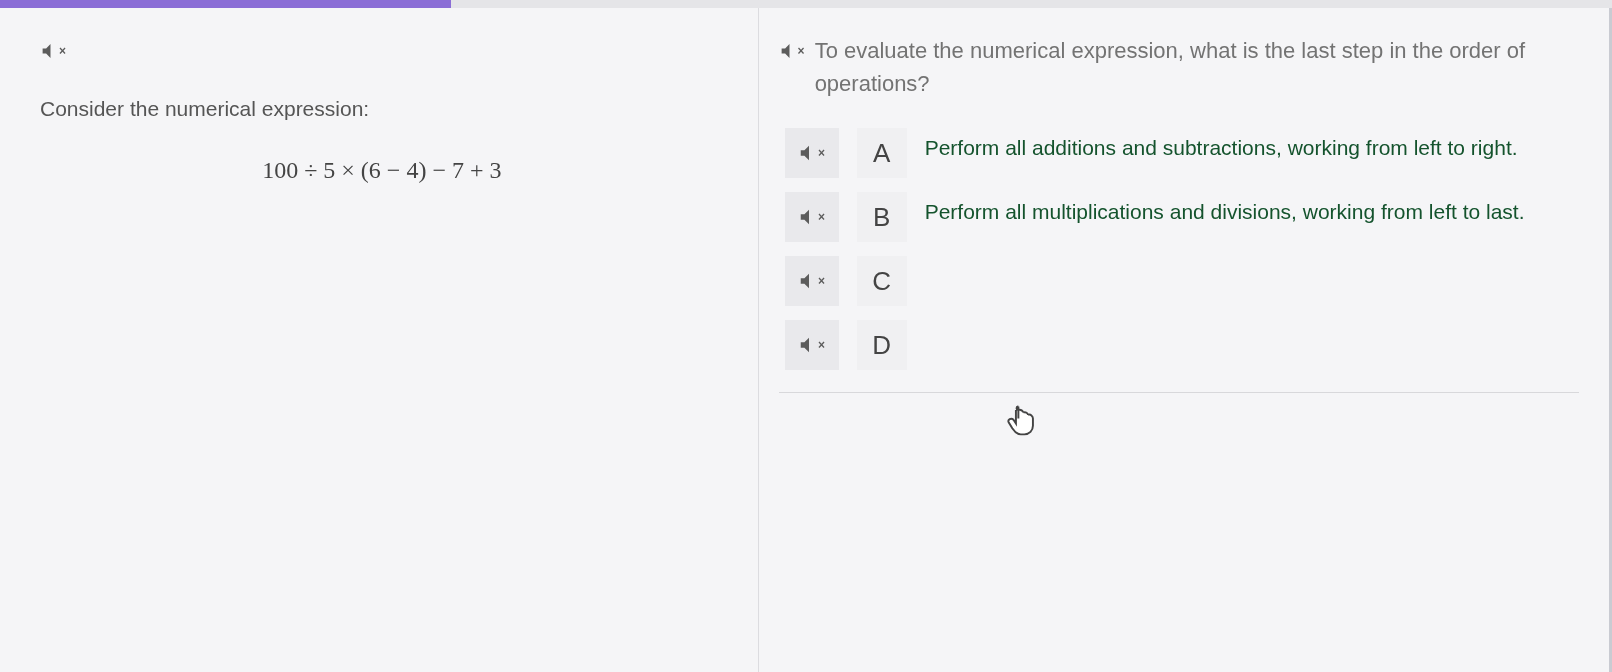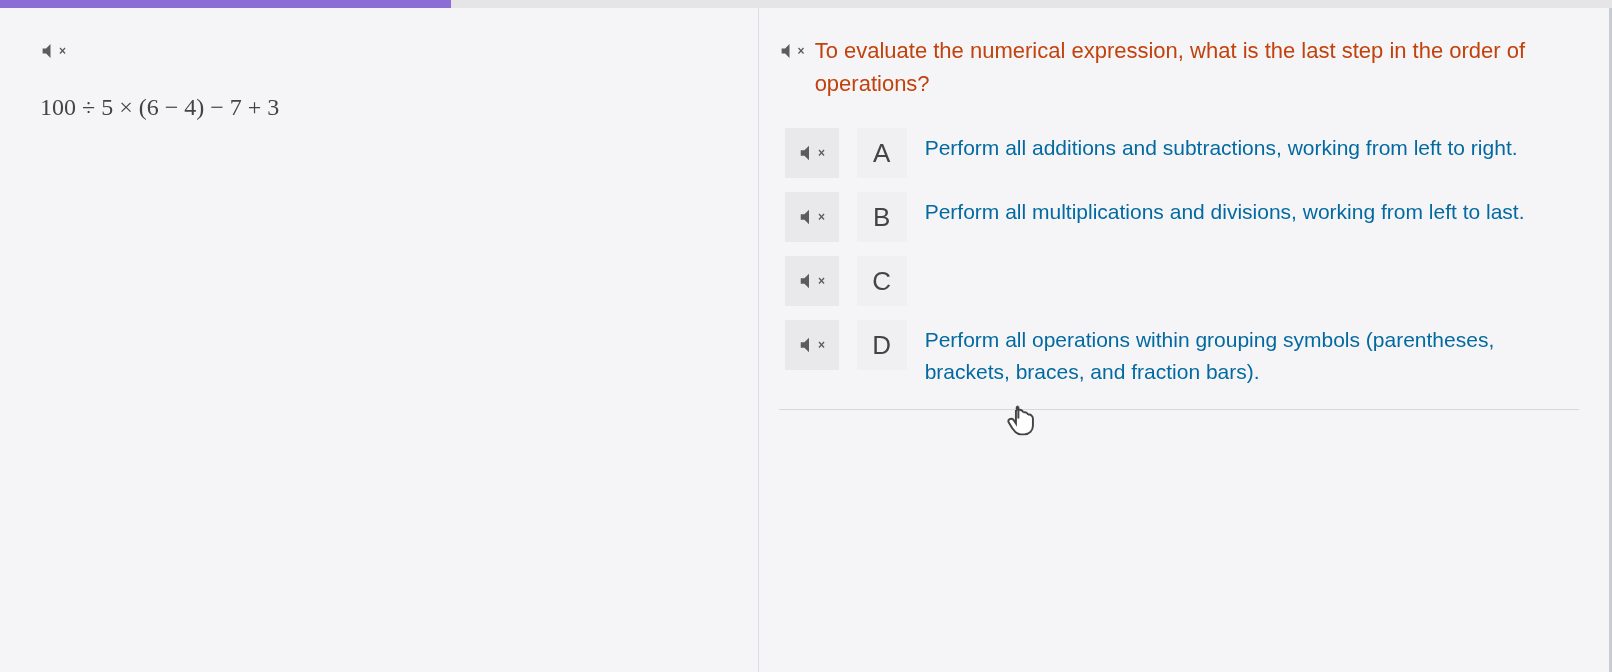--- a/index.html
+++ b/index.html
@@ -8,29 +8,29 @@
   .progress-fill { height: 100%; background: #8b6dd6; width: 28%; }
   .page { display: flex; height: calc(100% - 8px); }
   .left-panel { width: 47%; padding: 26px 34px 26px 40px; position: relative; }
   .right-panel { width: 53%; padding: 26px 30px 10px 20px; position: relative; border-left: 1px solid #dcdce0; border-right: 3px solid #c9cbd2; }
   .title-row { display: flex; align-items: flex-start; gap: 10px; margin-bottom: 30px; }
   .title-row h2 { font-size: 28px; font-weight: 400; color: #555; }
   .speaker-btn { flex: 0 0 auto; width: 26px; height: 26px; display: flex; align-items: center; justify-content: center; cursor: pointer; margin-top: 4px; }
   .speaker-btn svg { width: 24px; height: 24px; fill: #5c5c5c; }
   .speaker-x { font-size: 12px; font-weight: bold; color: #5c5c5c; margin-left: -2px; }
   .prompt-text { font-size: 21px; color: #555; margin-bottom: 34px; line-height: 1.4; }
-  .expression { font-family: "Cambria Math", "Times New Roman", serif; font-size: 24px; color: #444; }
+  .expression { font-family: "Cambria Math", "Times New Roman", serif; font-size: 24px; color: #444; text-align: center; }
   .question-row { display: flex; align-items: flex-start; gap: 10px; margin-bottom: 28px; }
-  .question-text { font-size: 22px; color: #c2410c; line-height: 1.5; }
+  .question-text { font-size: 22px; color: #737373; line-height: 1.5; }
   .options { display: flex; flex-direction: column; gap: 14px; padding-left: 6px; }
   .option-row { display: flex; align-items: flex-start; gap: 18px; }
   .opt-speaker { flex: 0 0 54px; height: 50px; background: #e9e9ec; display: flex; align-items: center; justify-content: center; cursor: pointer; }
   .opt-speaker svg { width: 22px; height: 22px; fill: #5c5c5c; }
   .opt-letter { flex: 0 0 50px; height: 50px; background: #f0f0f2; display: flex; align-items: center; justify-content: center; font-size: 26px; color: #444; cursor: pointer; }
-  .opt-text { font-size: 21px; color: #0369a1; line-height: 1.5; padding-top: 4px; flex: 1; cursor: pointer; padding-right: 20px; }
+  .opt-text { font-size: 21px; color: #14532d; line-height: 1.5; padding-top: 4px; flex: 1; cursor: pointer; padding-right: 20px; }
   .cursor-overlay { position: absolute; left: 248px; top: 396px; pointer-events: none; }
   .cursor-overlay svg { width: 30px; height: 34px; stroke: #444; fill: #fff; stroke-width: 1.6; }
   .bottom-line { border-top: 1px solid #d8d8db; margin-top: 22px; }
 </style>
 </head>
 <body>
 
 <div class="progress-track">
   <div class="progress-fill" style="width: 28%;"></div>
 </div>
@@ -39,20 +39,21 @@
 
   <div class="left-panel">
     <div class="title-row">
       <span class="speaker-btn">
         <svg viewBox="0 0 24 24">
             <path d="M3 9v6h4l5 5V4L7 9H3z"></path>
           </svg>
           <span class="speaker-x">×</span>
       </span>
     </div>
+    <p class="prompt-text">Consider the numerical expression:</p>
     <div class="expression">100 ÷ 5 × (6 − 4) − 7 + 3</div>
   </div>
 
   <div class="right-panel">
     <div class="question-row">
       <span class="speaker-btn">
         <svg viewBox="0 0 24 24">
             <path d="M3 9v6h4l5 5V4L7 9H3z"></path>
           </svg>
           <span class="speaker-x">×</span>
@@ -91,21 +92,20 @@
         <div class="opt-letter">C</div>
       </div>
       <div class="option-row">
         <div class="opt-speaker">
           <svg viewBox="0 0 24 24">
               <path d="M3 9v6h4l5 5V4L7 9H3z"></path>
             </svg>
             <span class="speaker-x">×</span>
         </div>
         <div class="opt-letter">D</div>
-        <div class="opt-text">Perform all operations within grouping symbols (parentheses, brackets, braces, and fraction bars).</div>
       </div>
     </div>
 
     <div class="bottom-line"></div>
 
     <div class="cursor-overlay">
       <svg viewBox="0 0 24 28">
         <path d="M9 2 v10 M9 2 c-2 0-2 3 0 3 M9 5 c2-1 4 1 4 2 M13 7 c2-1 4 1 4 2 M17 9 c2-1 4 1 4 3 v6 c0 4-3 7-7 7 h-3 c-3 0-5-2-7-5 l-3-5 c-1-2 2-4 4-2 l2 3 V5"></path>
       </svg>
     </div>

